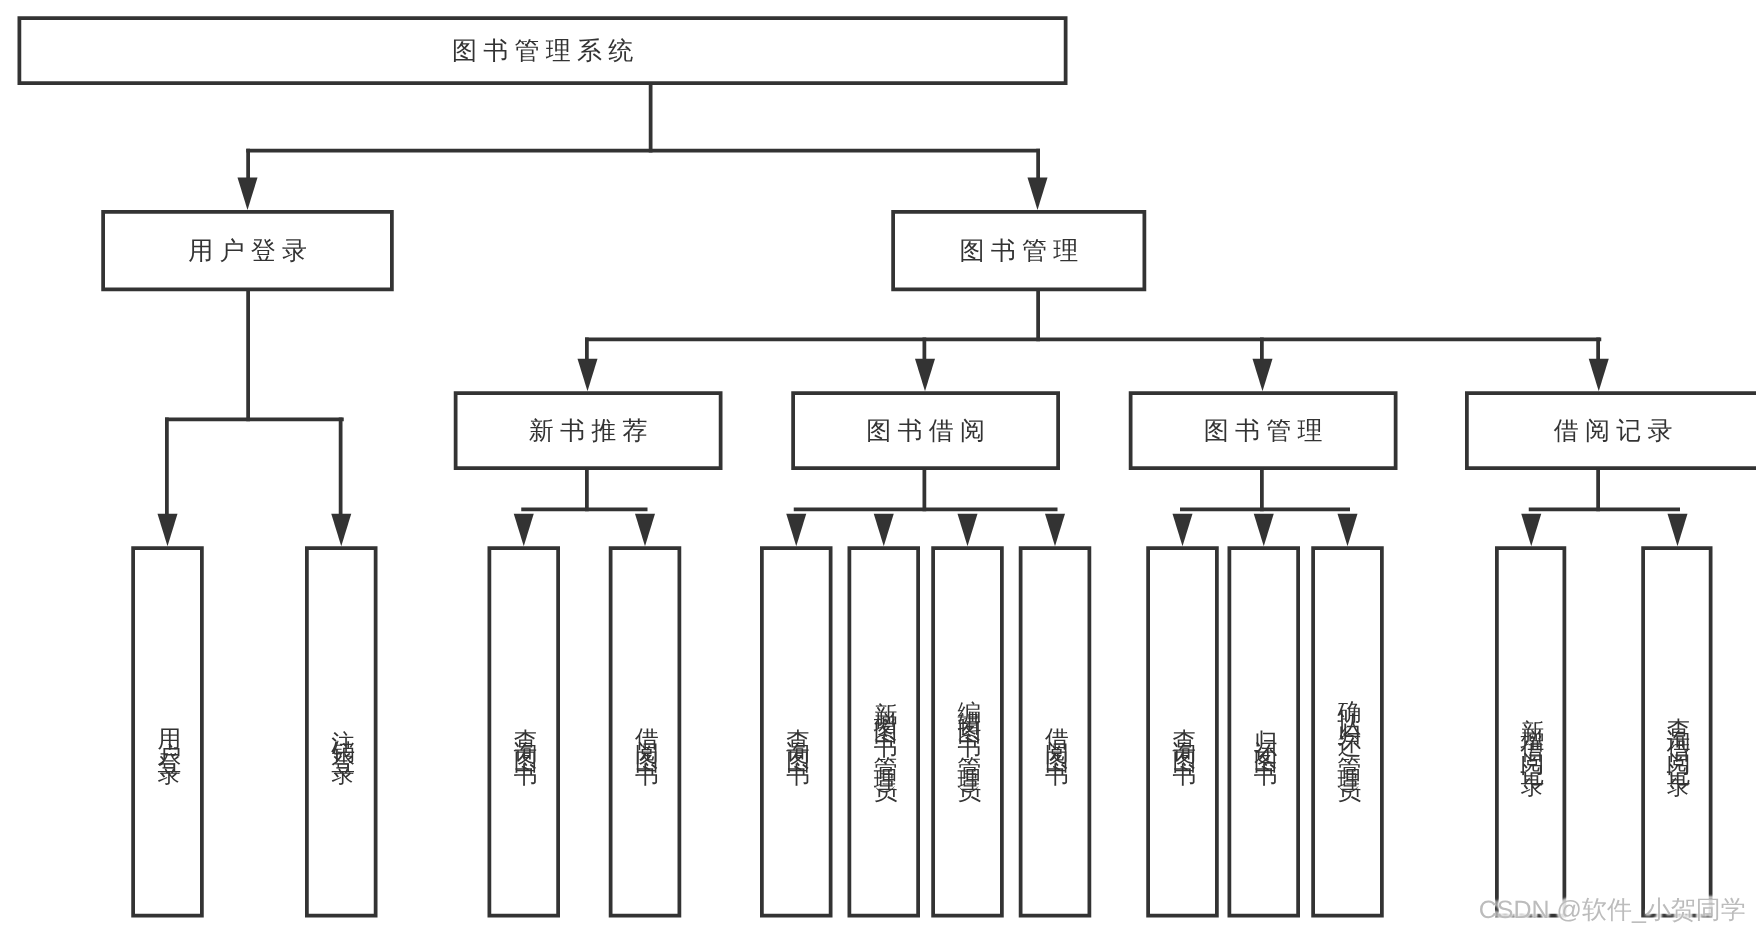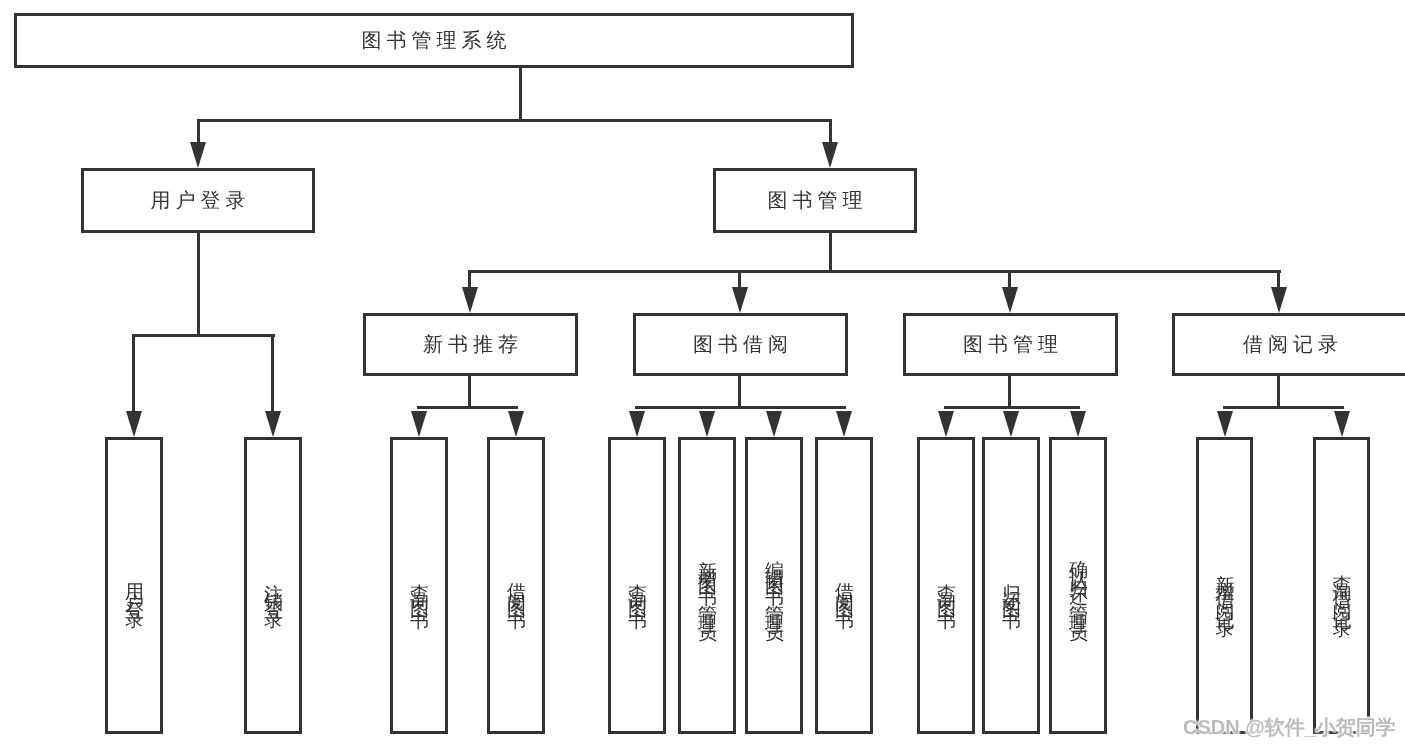--- a/index.html
+++ b/index.html
@@ -20,21 +20,20 @@
   .line{position:absolute;background:#333333;}
   .arrow{
     position:absolute;width:0;height:0;
     border-left:8px solid transparent;border-right:8px solid transparent;
     border-top:26px solid #333333;
   }
   .watermark{
     position:absolute;left:1183px;top:714px;z-index:10;
     font-size:20px;color:#bcbcbc;white-space:nowrap;
     text-shadow:1px 1px 2px #ffffff,-1px -1px 2px #ffffff,1px -1px 2px #ffffff,-1px 1px 2px #ffffff;
-    font-weight:bold;
   }
 </style>
 </head>
 <body>
 
 <div id="canvas">
 
   <div class="box root" style="left:14px;top:13px;width:840px;height:55px;">
     <span class="hlabel">图书管理系统</span>
   </div>

